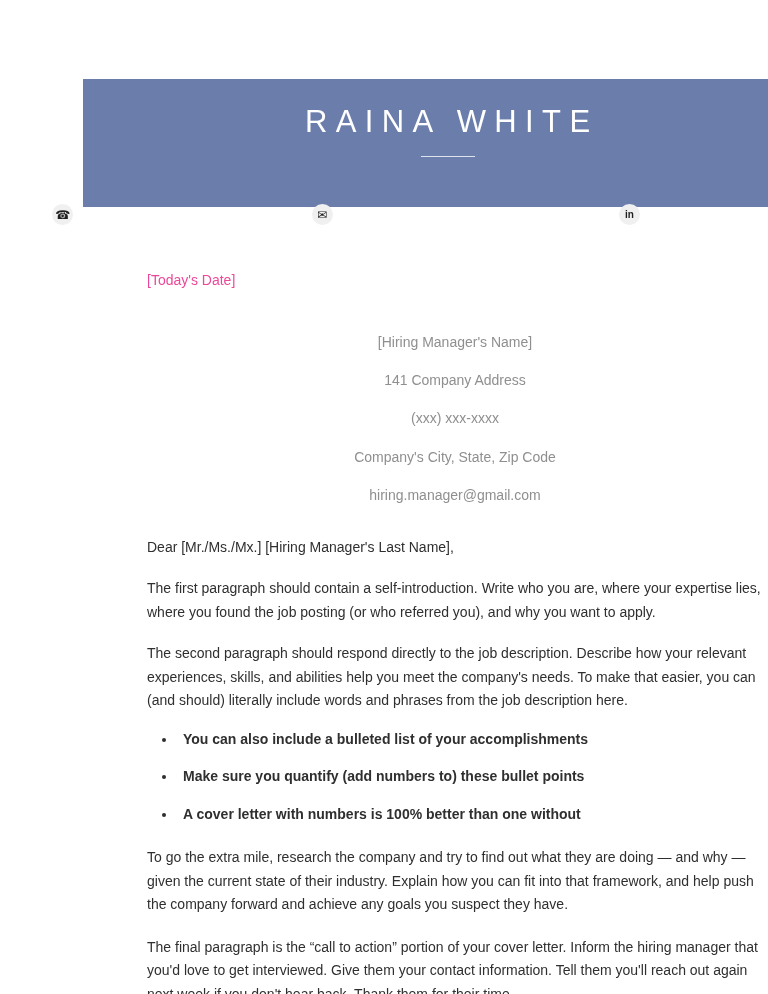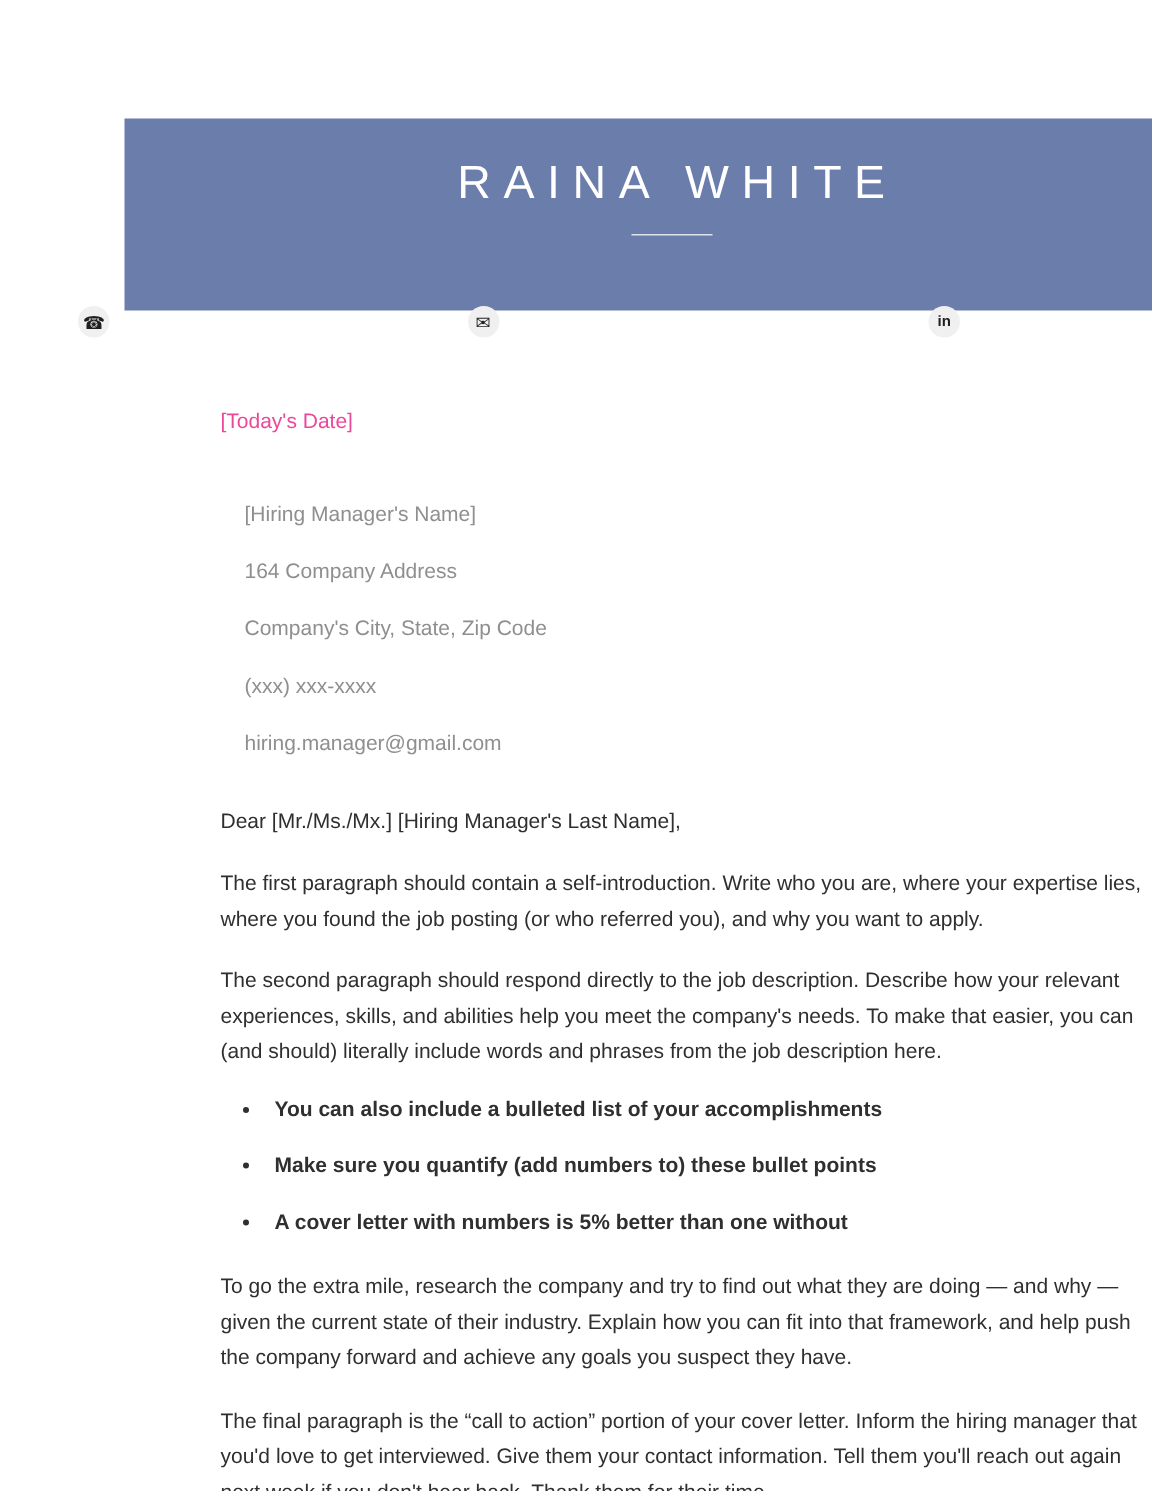--- a/index.html
+++ b/index.html
@@ -64,21 +64,21 @@
   }
 
   
   .letter{
     position:absolute;left:67px;top:143px;
     width:648px;
     font-size:14px;
     line-height:23.5px;
   }
   .date-line{margin-top:62px;color:#ec4899;}
-  .recipient-block{margin-top:38px;color:var(--muted);line-height:22.4px;}
+  .recipient-block{margin-top:38px;color:var(--muted);line-height:22.4px;text-align:center;}
   .salutation{margin-top:29px;}
   .para-1{margin-top:24px;}
   .para{margin-top:18px;}
   .bullet-list{
     margin:16px 0 0;
     padding-left:30px;
     line-height:21.5px;
     font-weight:bold;
   }
   .bullet-list li{padding-left:6px;}
@@ -116,35 +116,35 @@
         <span class="contact-label">linkedin.com/in/raina-white/</span>
       </div>
     </div>
   </header>
 
   <main class="letter">
     <p class="date-line">[Today's Date]</p>
 
     <div class="recipient-block">
       <p>[Hiring Manager's Name]</p>
-      <p>164 Company Address</p>
+      <p>141 Company Address</p>
+      <p>(xxx) xxx-xxxx</p>
       <p>Company's City, State, Zip Code</p>
-      <p>(xxx) xxx-xxxx</p>
       <p>hiring.manager@gmail.com</p>
     </div>
 
     <p class="salutation">Dear [Mr./Ms./Mx.] [Hiring Manager's Last Name],</p>
 
     <p class="para para-1">The first paragraph should contain a self-introduction. Write who you are, where your expertise lies, where you found the job posting (or who referred you), and why you want to apply.</p>
     <p class="para para-2">The second paragraph should respond directly to the job description. Describe how your relevant experiences, skills, and abilities help you meet the company's needs. To make that easier, you can (and should) literally include words and phrases from the job description here.</p>
 
     <ul class="bullet-list">
       <li>You can also include a bulleted list of your accomplishments</li>
       <li>Make sure you quantify (add numbers to) these bullet points</li>
-      <li>A cover letter with numbers is 5% better than one without</li>
+      <li>A cover letter with numbers is 100% better than one without</li>
     </ul>
 
     <p class="para para-3">To go the extra mile, research the company and try to find out what they are doing — and why — given the current state of their industry. Explain how you can fit into that framework, and help push the company forward and achieve any goals you suspect they have.</p>
     <p class="para para-4">The final paragraph is the “call to action” portion of your cover letter. Inform the hiring manager that you'd love to get interviewed. Give them your contact information. Tell them you'll reach out again next week if you don't hear back. Thank them for their time.</p>
 
     <p class="closing">Sincerely,</p>
     <p class="signature">Raina White</p>
   </main>
 
 </div>

